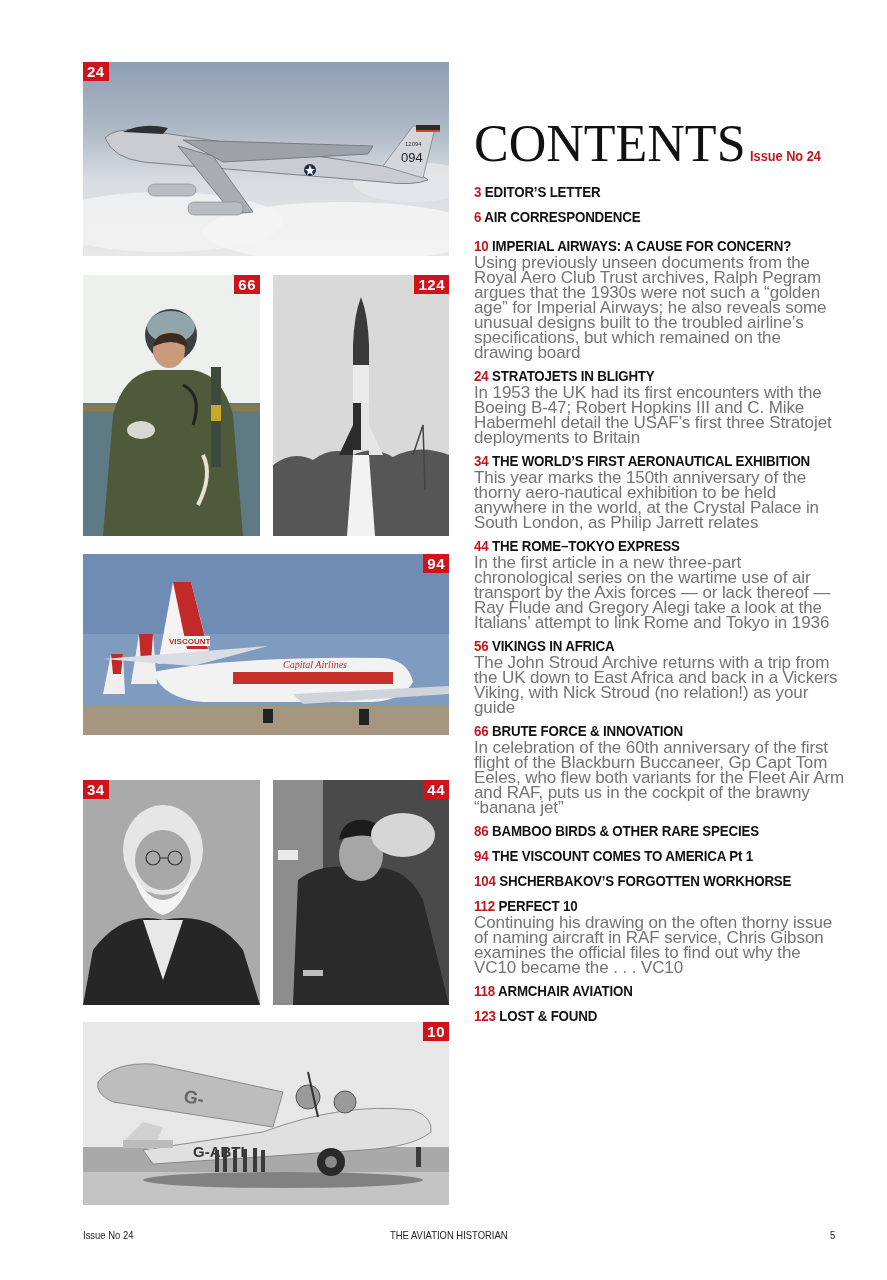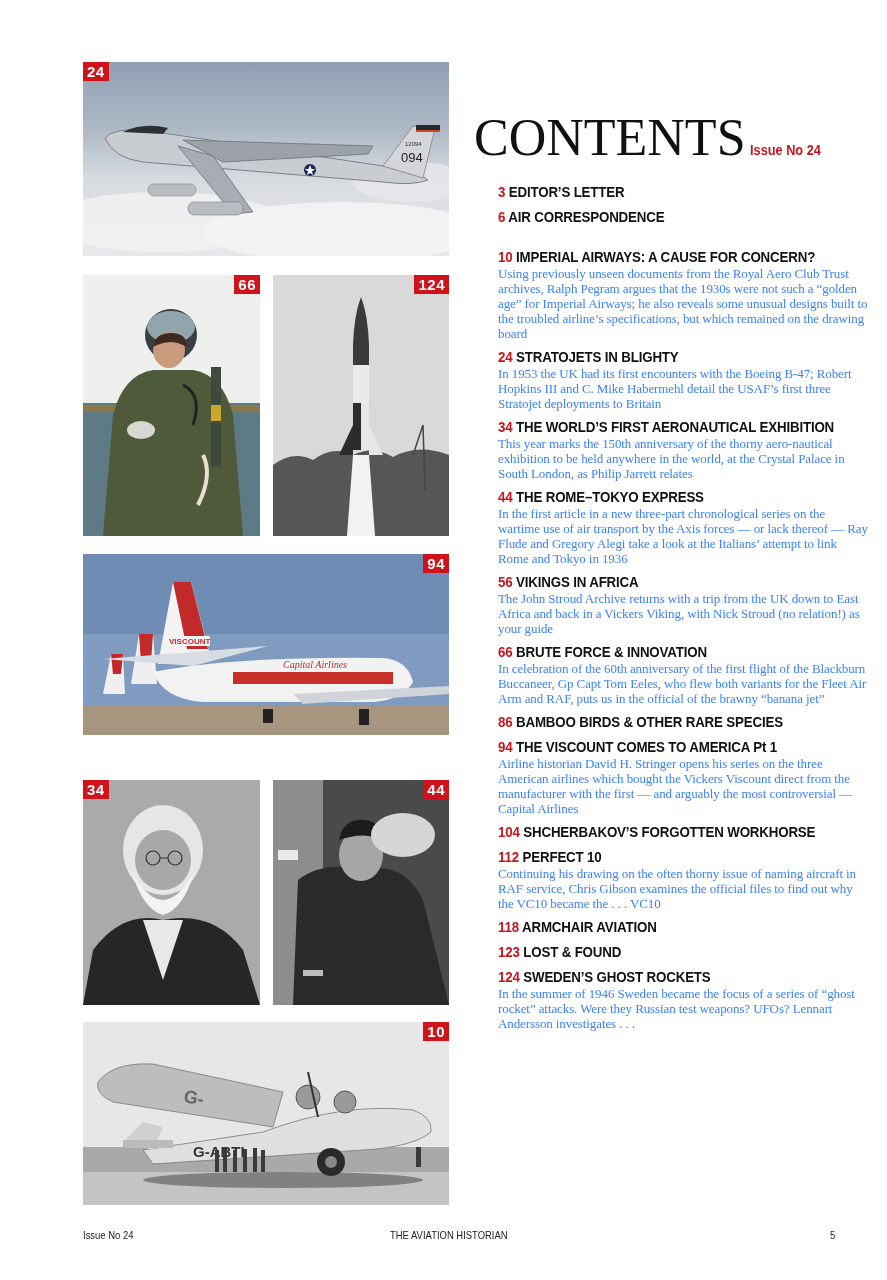--- a/index.html
+++ b/index.html
@@ -1,28 +1,28 @@
 <!DOCTYPE html>
 <html><head>
 <meta charset="utf-8">
 <style>
   html,body{margin:0;padding:0;background:#fff;}
   body{width:887px;height:1280px;position:relative;overflow:hidden;font-family:"Liberation Sans",sans-serif;color:#1a1a1a;}
   .photo{position:absolute;overflow:hidden;}
   .badge{position:absolute;top:0;background:#d0121b;color:#fff;font-family:"Liberation Sans",sans-serif;font-weight:bold;font-size:15px;line-height:19px;padding:0 4px;letter-spacing:0.5px;}
   .badge.left{left:0;}
   .badge.right{right:0;}
-  .title-row{position:absolute;left:474px;top:108px;width:370px;white-space:nowrap;}
+  .title-row{position:absolute;left:474px;top:114px;width:370px;white-space:nowrap;}
   .contents-word{font-family:"Liberation Serif",serif;font-size:52px;letter-spacing:0;color:#111;vertical-align:baseline;}
   .issue{font-family:"Liberation Sans",sans-serif;font-weight:bold;color:#c5161d;font-size:15px;vertical-align:baseline;transform:scaleX(0.85);display:inline-block;transform-origin:left;margin-left:4px;}
-  .toc{position:absolute;left:498px;top:182px;width:370px;}
+  .toc{position:absolute;left:474px;top:182px;width:370px;}
   .entry{margin-bottom:6px;}
   .entry-head{font-family:"Liberation Sans",sans-serif;font-weight:bold;font-size:15.5px;line-height:19px;white-space:nowrap;transform:scaleX(0.86);transform-origin:left;display:block;width:440px;color:#111;letter-spacing:-0.2px;}
   .pg{color:#c5161d;}
-  .desc{font-size:13px;line-height:15px;color:#3b82f6;letter-spacing:-0.1px;font-family:Liberation Serif, serif;}
+  .desc{font-size:17px;line-height:15px;color:#737373;letter-spacing:-0.1px;}
   .footer{position:absolute;top:1229px;font-size:10.5px;color:#222;transform:scaleX(0.9);transform-origin:left;}
   svg{display:block;}
 </style>
 </head>
 <body>
 
 <div class="photo" style="left:83px;top:62px;width:366px;height:194px;">
   <svg width="366" height="194" viewBox="0 0 366 194">
     <defs>
       <linearGradient id="sky1" x1="0" y1="0" x2="0" y2="1">
@@ -186,21 +186,21 @@
 </div>
 
 <div class="title-row">
   <span class="contents-word">CONTENTS</span><span class="issue">Issue No 24</span>
 </div>
 
 <div class="toc">
   <div class="entry" style="margin-bottom:6px;">
     <span class="entry-head"><span class="pg">3</span> <span>EDITOR’S LETTER</span></span>
   </div>
-  <div class="entry" style="margin-bottom:21px;">
+  <div class="entry" style="margin-bottom:10px;">
     <span class="entry-head"><span class="pg">6</span> <span>AIR CORRESPONDENCE</span></span>
   </div>
   <div class="entry">
     <span class="entry-head"><span class="pg">10</span> <span>IMPERIAL AIRWAYS: A CAUSE FOR CONCERN?</span></span>
     <div class="desc">Using previously unseen documents from the Royal Aero Club Trust archives, Ralph Pegram argues that the 1930s were not such a “golden age” for Imperial Airways; he also reveals some unusual designs built to the troubled airline’s specifications, but which remained on the drawing board</div>
   </div>
   <div class="entry">
     <span class="entry-head"><span class="pg">24</span> <span>STRATOJETS IN BLIGHTY</span></span>
     <div class="desc">In 1953 the UK had its first encounters with the Boeing B-47; Robert Hopkins III and C. Mike Habermehl detail the USAF’s first three Stratojet deployments to Britain</div>
   </div>
@@ -211,43 +211,38 @@
   <div class="entry">
     <span class="entry-head"><span class="pg">44</span> <span>THE ROME–TOKYO EXPRESS</span></span>
     <div class="desc">In the first article in a new three-part chronological series on the wartime use of air transport by the Axis forces — or lack thereof — Ray Flude and Gregory Alegi take a look at the Italians’ attempt to link Rome and Tokyo in 1936</div>
   </div>
   <div class="entry">
     <span class="entry-head"><span class="pg">56</span> <span>VIKINGS IN AFRICA</span></span>
     <div class="desc">The John Stroud Archive returns with a trip from the UK down to East Africa and back in a Vickers Viking, with Nick Stroud (no relation!) as your guide</div>
   </div>
   <div class="entry">
     <span class="entry-head"><span class="pg">66</span> <span>BRUTE FORCE &amp; INNOVATION</span></span>
-    <div class="desc">In celebration of the 60th anniversary of the first flight of the Blackburn Buccaneer, Gp Capt Tom Eeles, who flew both variants for the Fleet Air Arm and RAF, puts us in the official of the brawny “banana jet”</div>
+    <div class="desc">In celebration of the 60th anniversary of the first flight of the Blackburn Buccaneer, Gp Capt Tom Eeles, who flew both variants for the Fleet Air Arm and RAF, puts us in the cockpit of the brawny “banana jet”</div>
   </div>
   <div class="entry">
     <span class="entry-head"><span class="pg">86</span> <span>BAMBOO BIRDS &amp; OTHER RARE SPECIES</span></span>
   </div>
   <div class="entry">
     <span class="entry-head"><span class="pg">94</span> <span>THE VISCOUNT COMES TO AMERICA Pt 1</span></span>
-    <div class="desc">Airline historian David H. Stringer opens his series on the three American airlines which bought the Vickers Viscount direct from the manufacturer with the first — and arguably the most controversial — Capital Airlines</div>
   </div>
   <div class="entry">
     <span class="entry-head"><span class="pg">104</span> <span>SHCHERBAKOV’S FORGOTTEN WORKHORSE</span></span>
   </div>
   <div class="entry">
     <span class="entry-head"><span class="pg">112</span> <span>PERFECT 10</span></span>
     <div class="desc">Continuing his drawing on the often thorny issue of naming aircraft in RAF service, Chris Gibson examines the official files to find out why the VC10 became the . . . VC10</div>
   </div>
   <div class="entry">
     <span class="entry-head"><span class="pg">118</span> <span>ARMCHAIR AVIATION</span></span>
   </div>
   <div class="entry">
     <span class="entry-head"><span class="pg">123</span> <span>LOST &amp; FOUND</span></span>
-  </div>
-  <div class="entry">
-    <span class="entry-head"><span class="pg">124</span> <span>SWEDEN’S GHOST ROCKETS</span></span>
-    <div class="desc">In the summer of 1946 Sweden became the focus of a series of “ghost rocket” attacks. Were they Russian test weapons? UFOs? Lennart Andersson investigates . . .</div>
   </div>
 </div>
 
 <div class="footer" style="left:83px;">Issue No 24</div>
 <div class="footer" style="left:390px;">THE AVIATION HISTORIAN</div>
 <div class="footer" style="left:830px;">5</div>
 
 </body></html>

